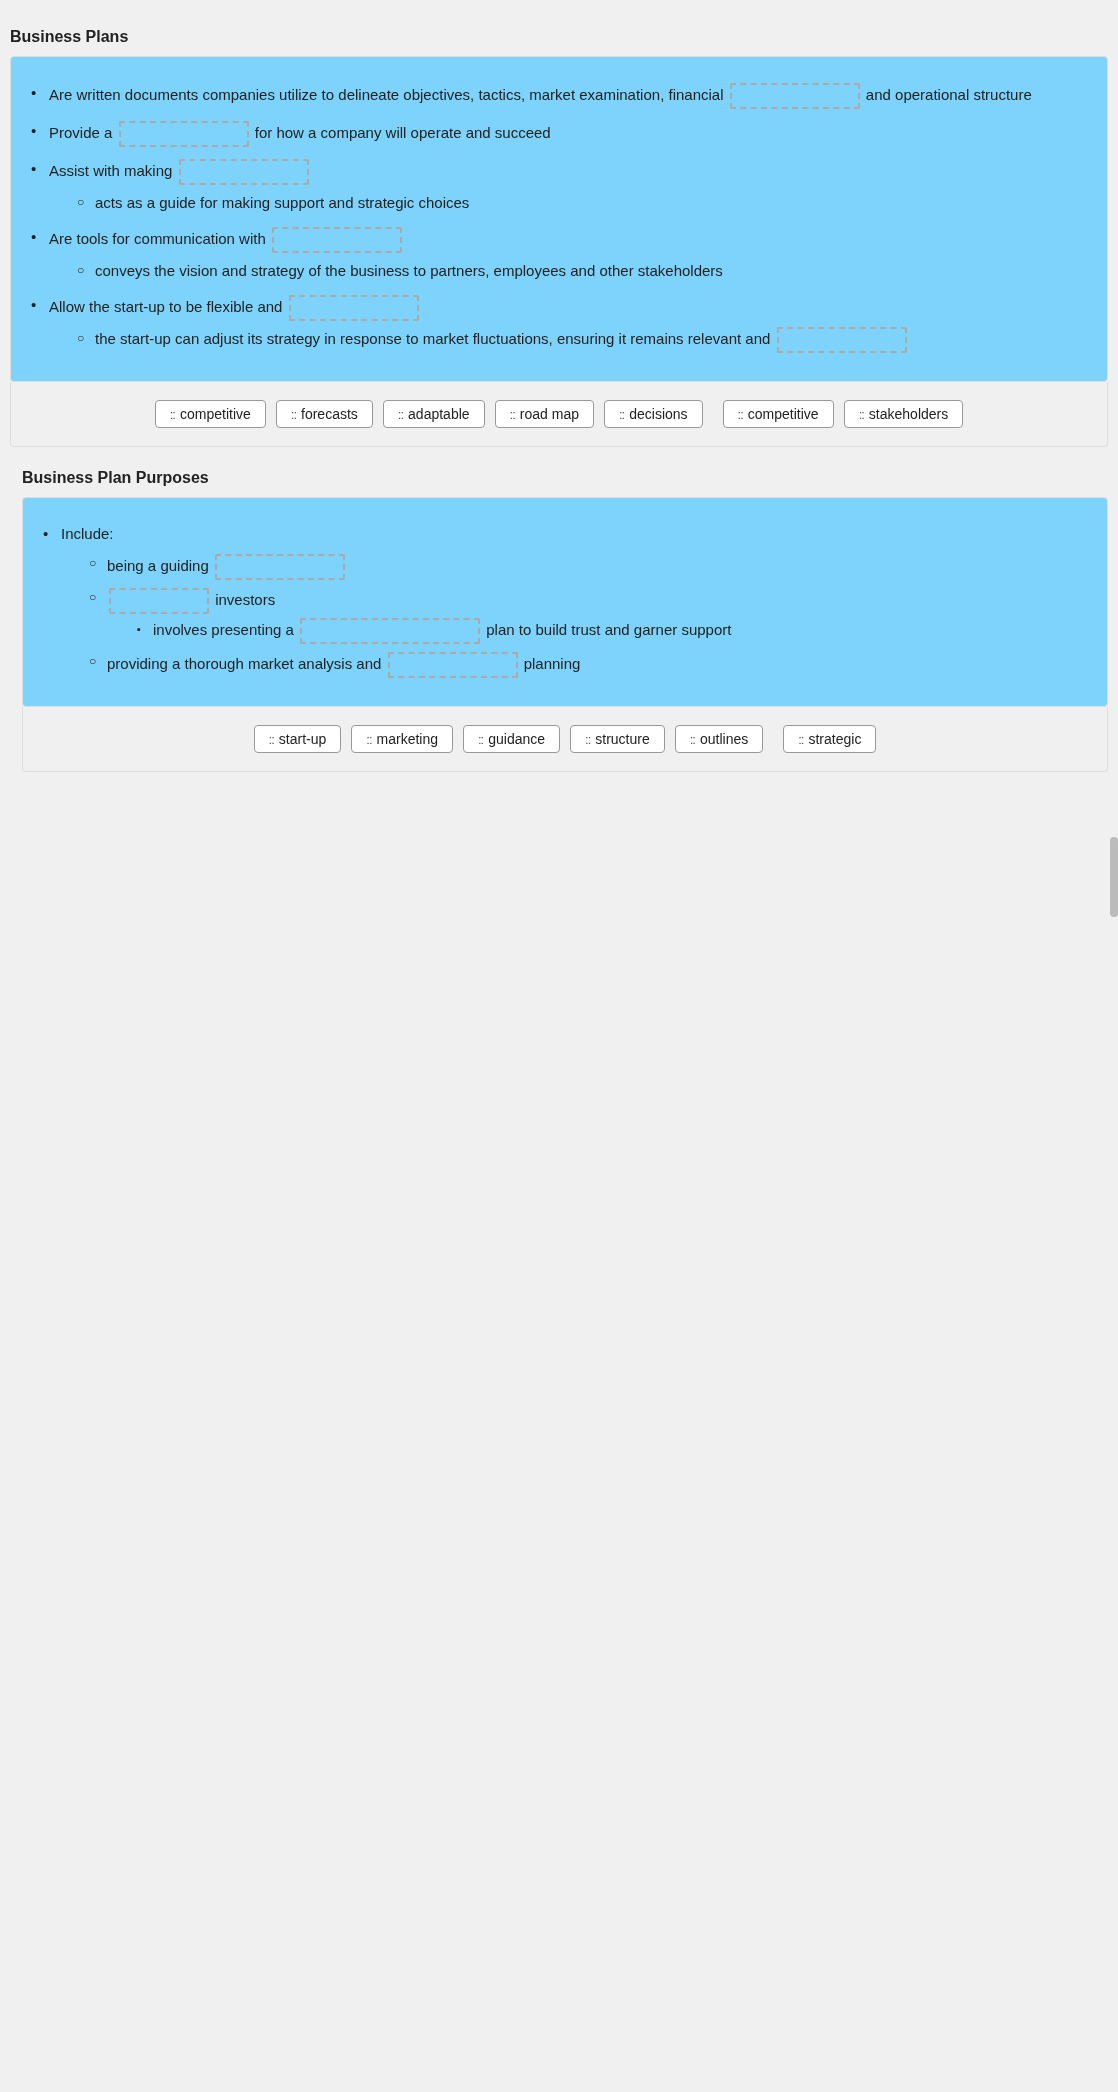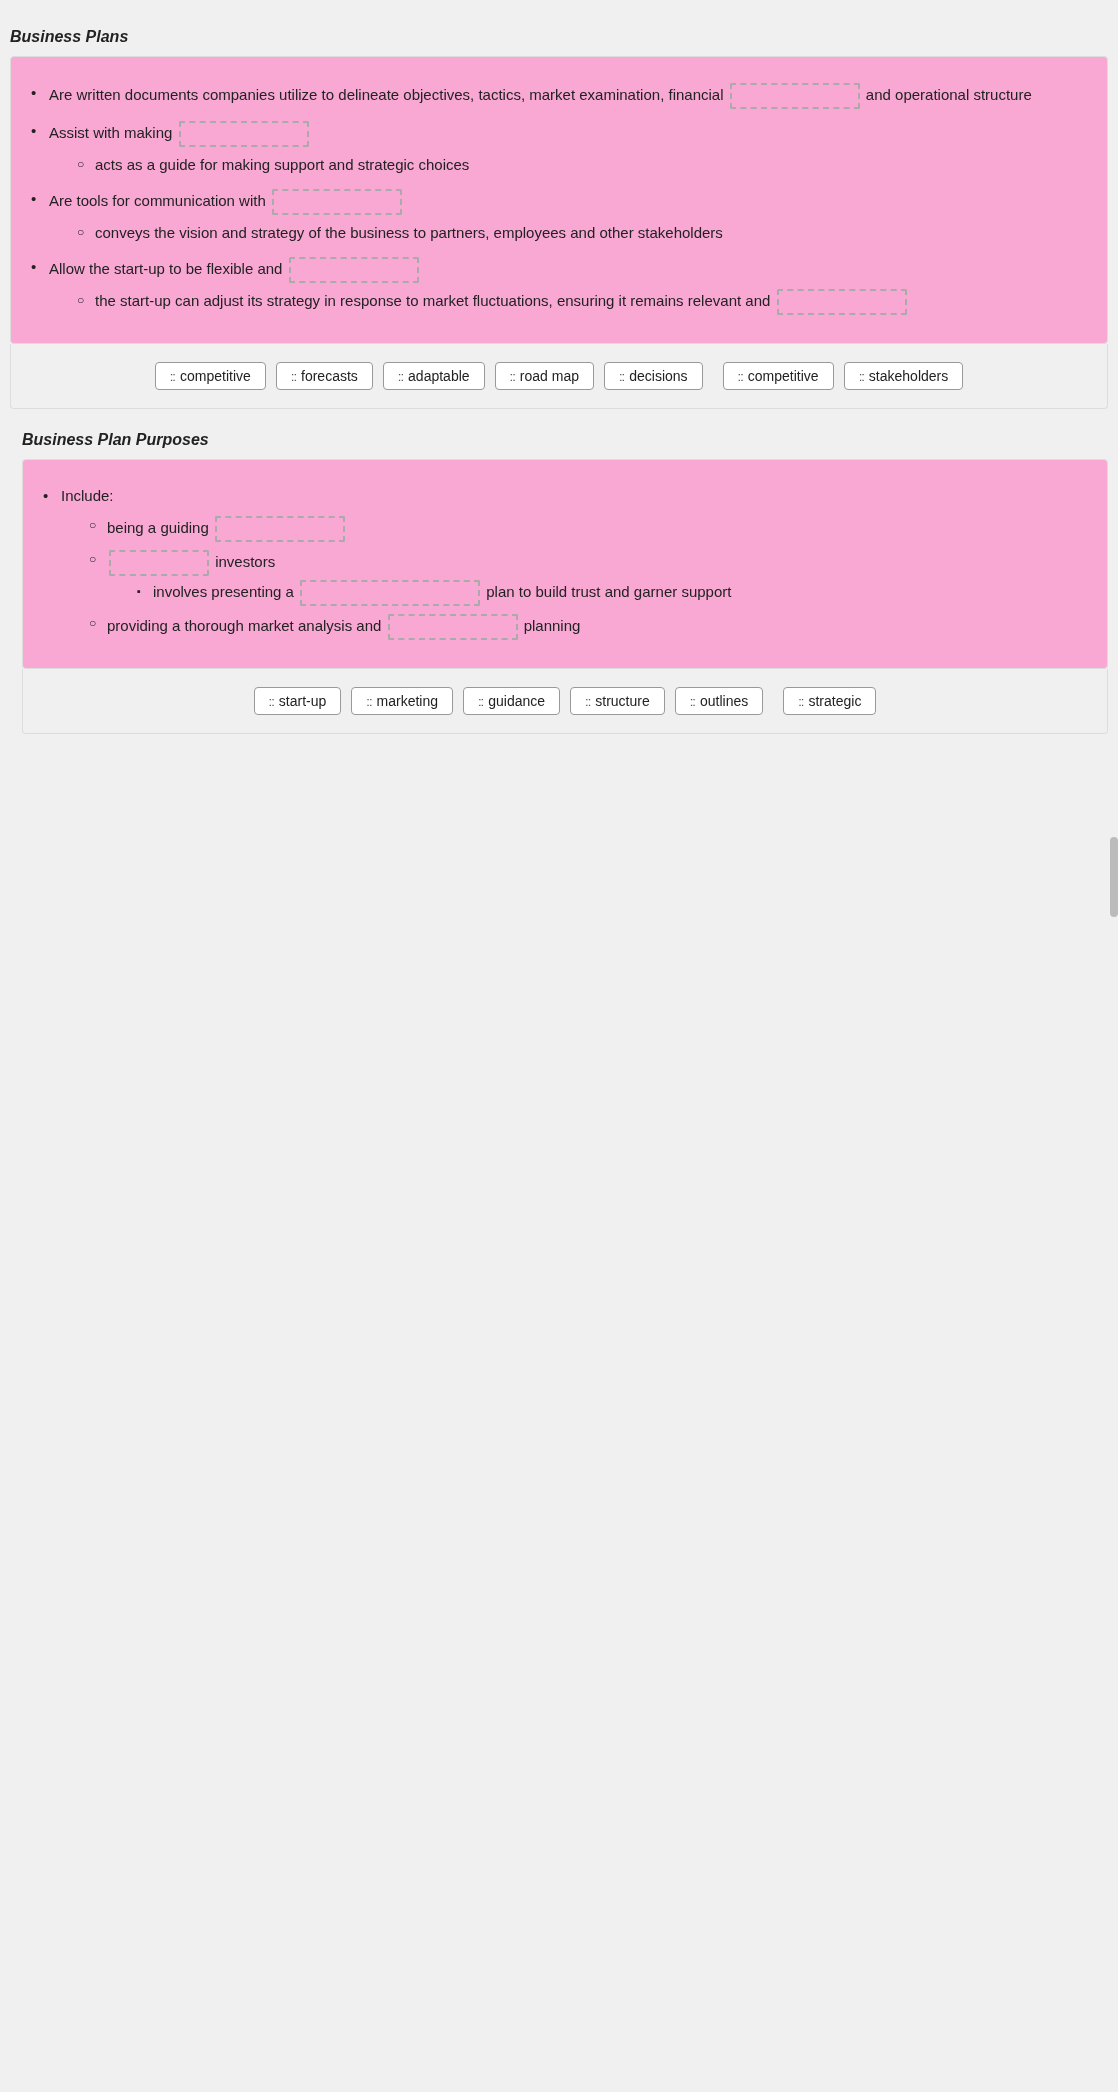--- a/index.html
+++ b/index.html
@@ -8,24 +8,23 @@
       font-size: 15px;
       background: #f0f0f0;
       color: #222;
       padding: 10px 10px 10px 10px;
     }
     .section-title {
       font-weight: bold;
       font-size: 16px;
       margin-bottom: 10px;
       margin-top: 18px;
-      font-style: italic;
     }
     .card {
-      background: #f9a8d4;
+      background: #7dd3fc;
       border: 1px solid #ddd;
       border-radius: 4px;
       padding: 24px 28px 18px 28px;
       margin-bottom: 0;
     }
     .card-footer {
       background: #f0f0f0;
       border: 1px solid #ddd;
       border-top: none;
       border-radius: 0 0 4px 4px;
@@ -142,20 +141,25 @@
 
   <div class="card">
     <ul class="main-list">
 
       <li>
         <span class="inline-content">
           Are written documents companies utilize to delineate objectives, tactics, market examination, financial <span class="blank"></span> and operational structure
         </span>
       </li>
 
+      <li>
+        <span class="inline-content">
+          Provide a <span class="blank"></span> for how a company will operate and succeed
+        </span>
+      </li>
 
 
       <li>
         <span class="inline-content">
           Assist with making <span class="blank"></span>
         </span>
         <ul class="sub-list">
           <li>
             <span>acts as a guide for making support and strategic choices</span>
           </li>

